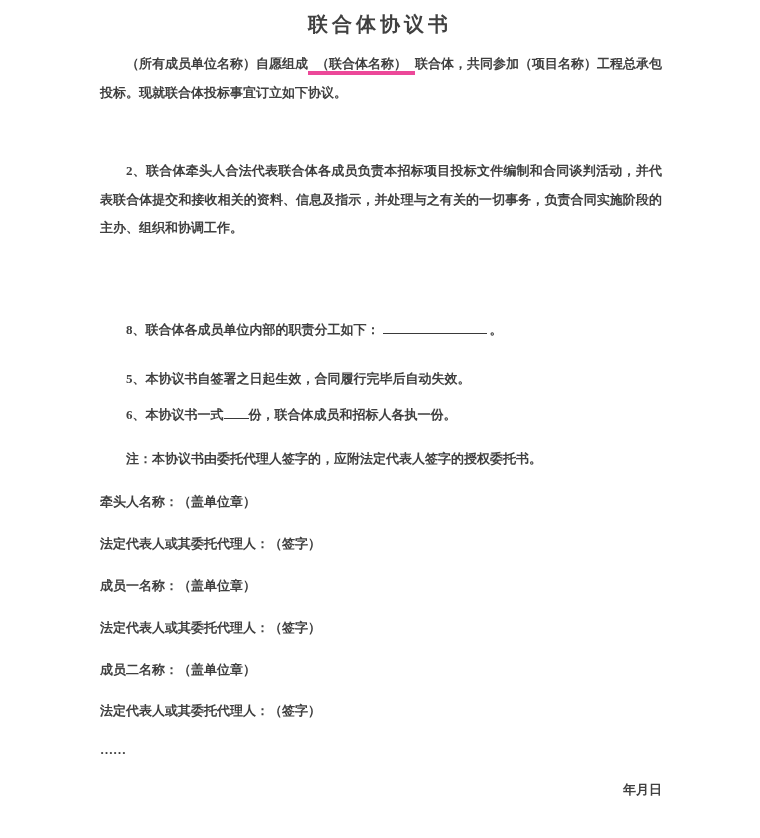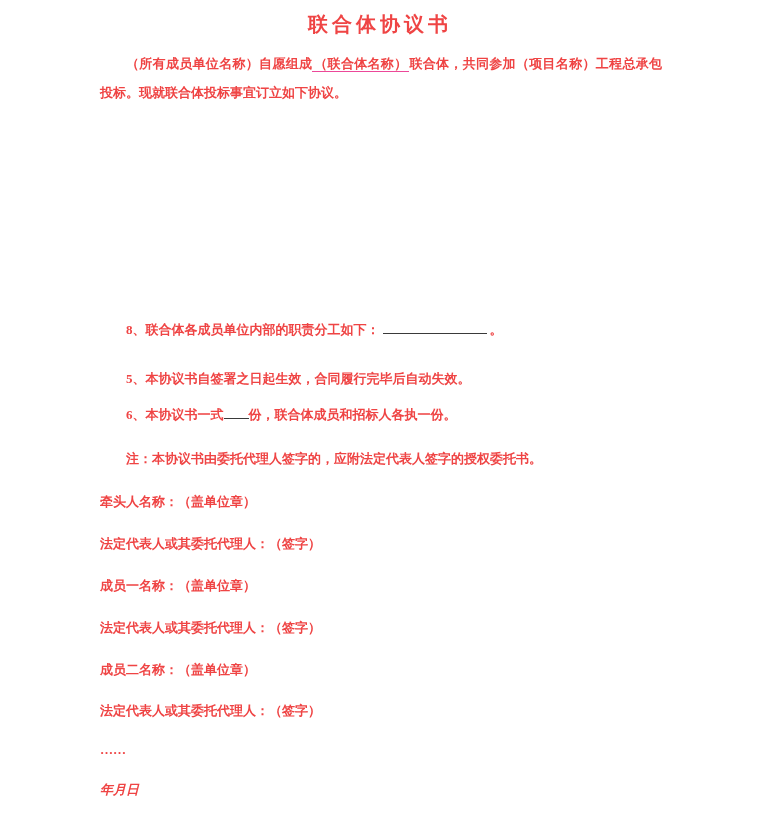--- a/index.html
+++ b/index.html
@@ -7,21 +7,21 @@
     padding: 0;
     background: #ffffff;
   }
   .page {
     position: relative;
     width: 760px;
     height: 838px;
     background: #ffffff;
     font-family: "Liberation Serif", "DejaVu Serif", serif;
     font-weight: bold;
-    color: #ef4444;
+    color: #404040;
     font-size: 13px;
     overflow: hidden;
   }
   .title {
     position: absolute;
     top: 9px;
     left: 0;
     right: 0;
     margin: 0;
     text-align: center;
@@ -33,44 +33,45 @@
   .block {
     position: absolute;
     left: 100px;
     right: 98px;
     margin: 0;
     line-height: 28.5px;
     font-size: 13px;
   }
   .indent { text-indent: 2em; }
   .justify { text-align: justify; }
-  .center { text-align: left; font-style: italic; }
+  .center { text-align: right; }
   .u {
-    border-bottom: 1px solid #ec4899;
-    padding: 0 2px;
+    border-bottom: 4px solid #ec4899;
+    padding: 0 8px;
   }
   .blank {
     display: inline-block;
     border-bottom: 1px solid #3a3a3a;
     height: 12px;
     vertical-align: baseline;
   }
   .blank-long { width: 104px; margin: 0 3px; }
   .blank-short { width: 25px; }
 </style>
 </head>
 <body>
 
 <div class="page">
 
   <h1 class="title">联合体协议书</h1>
 
   <p class="block indent justify" style="top:50px"><span>（所有成员单位名称）自愿组成</span><span class="u">（联合体名称）</span><span>联合体，共同参加（项目名称）工程总承包投标。现就联合体投标事宜订立如下协议。</span></p>
 
 
+  <p class="block indent justify" style="top:157px">2、联合体牵头人合法代表联合体各成员负责本招标项目投标文件编制和合同谈判活动，并代表联合体提交和接收相关的资料、信息及指示，并处理与之有关的一切事务，负责合同实施阶段的主办、组织和协调工作。</p>
 
 
   <p class="block indent" style="top:316px"><span>8、联合体各成员单位内部的职责分工如下：</span><span class="blank blank-long"></span><span>。</span></p>
 
   <p class="block indent" style="top:365px">5、本协议书自签署之日起生效，合同履行完毕后自动失效。</p>
 
   <p class="block indent" style="top:401px"><span>6、本协议书一式</span><span class="blank blank-short"></span><span>份，联合体成员和招标人各执一份。</span></p>
 
   <p class="block" style="top:488px">牵头人名称：（盖单位章）</p>
 

